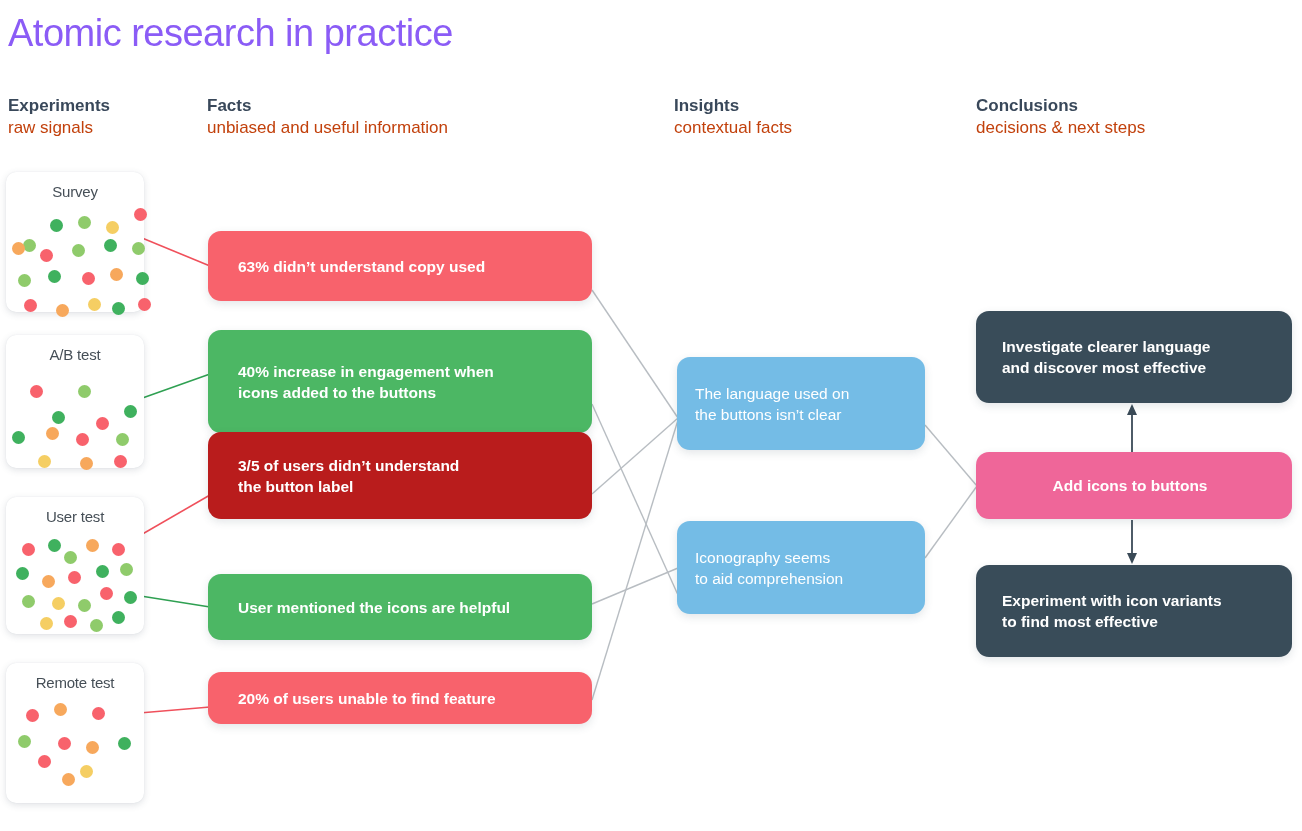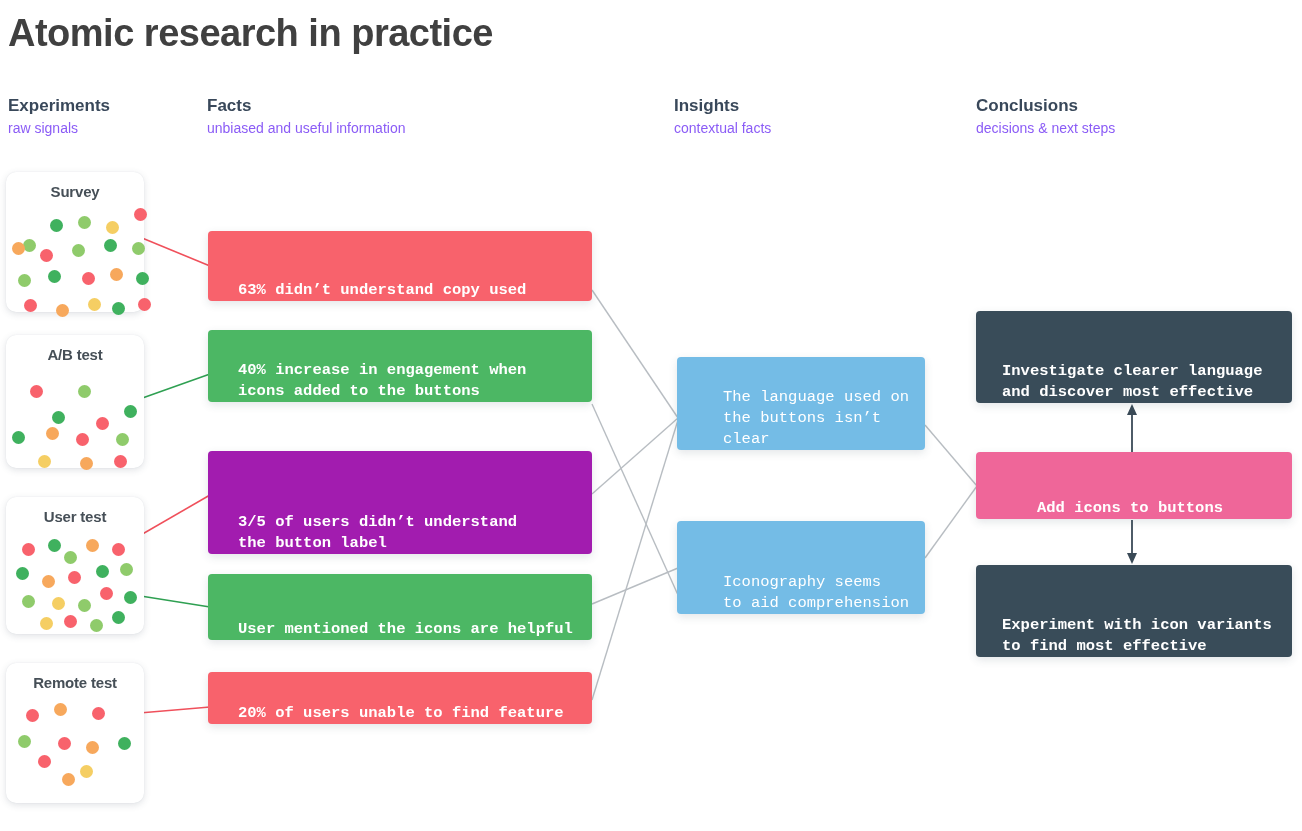--- a/index.html
+++ b/index.html
@@ -7,71 +7,70 @@
     width: 1302px; height: 831px;
     background: #ffffff;
     font-family: "Liberation Sans", sans-serif;
     overflow: hidden;
   }
   #stage { position: relative; width: 1302px; height: 831px; }
 
   
   #page-title {
     position: absolute; left: 8px; top: 12px;
-    font-size: 38px; font-weight: 700; letter-spacing: -0.5px;
-    color: #404040;
+    font-size: 38px; font-weight: 400; letter-spacing: -0.5px;
+    color: #8b5cf6;
   }
 
   
   .col-head { position: absolute; }
   .col-head .ch-title {
     font-size: 17px; font-weight: 700; color: #39485A;
     line-height: 22px; white-space: nowrap;
   }
   .col-head .ch-sub {
-    font-size: 14px; font-weight: 400; color: #8b5cf6;
+    font-size: 17px; font-weight: 400; color: #c2410c;
     line-height: 22px; white-space: nowrap;
   }
   #head-experiments { left: 8px;   top: 95px; }
   #head-facts       { left: 207px; top: 95px; }
   #head-insights    { left: 674px; top: 95px; }
   #head-conclusions { left: 976px; top: 95px; }
 
   
   #connectors { position: absolute; left: 0; top: 0; width: 1302px; height: 831px; }
 
   
   .exp-card {
     position: absolute; left: 6px; width: 138px;
     background: #ffffff; border-radius: 10px;
     box-shadow: 0 2px 7px rgba(60,75,95,0.16), 0 0 1px rgba(60,75,95,0.12);
   }
   .exp-title {
-    text-align: center; font-size: 15px; font-weight: 700;
+    text-align: center; font-size: 15px; font-weight: 400;
     color: #464F57; padding-top: 11px; letter-spacing: -0.2px;
   }
   .dotfield { position: relative; width: 138px; }
   .dot { position: absolute; width: 13px; height: 13px; border-radius: 50%; }
 
   
   .node {
-    position: absolute; border-radius: 4px; color: #ffffff;
-    display: flex; align-items: flex-end;
+    position: absolute; border-radius: 13px; color: #ffffff;
+    display: flex; align-items: center;
     box-shadow: 0 3px 8px rgba(60,75,95,0.14);
-    font-family: Liberation Mono, monospace;
   }
   .node .node-text {
     font-size: 15.5px; font-weight: 600; line-height: 21px;
     white-space: pre-line;
   }
 
   .fact    { left: 208px; width: 384px; }
   .fact .node-text { padding-left: 30px; padding-right: 16px; }
 
-  .insight { left: 677px; width: 248px; padding-left: 28px; }
+  .insight { left: 677px; width: 248px; }
   .insight .node-text { padding-left: 18px; padding-right: 12px; font-weight: 500; }
 
   .concl   { left: 976px; width: 316px; }
   .concl .node-text { padding-left: 26px; padding-right: 16px; }
   .concl-center .node-text { width: 100%; text-align: center; padding-left: 8px; }
 </style>
 </head>
 <body>
 
 <div id="stage">
@@ -205,25 +204,25 @@
         <span class="dot" style="left: 112px; top: 46px; background: rgb(63, 177, 94);"></span>
         <span class="dot" style="left: 32px; top: 64px; background: rgb(248, 98, 108);"></span>
         <span class="dot" style="left: 74px; top: 74px; background: rgb(245, 206, 99);"></span>
         <span class="dot" style="left: 56px; top: 82px; background: rgb(247, 168, 92);"></span>
       </div>
   </div>
 
   <div class="node fact" id="fact-1" style="top:231px;height:70px;background:#F8626C;">
     <div class="node-text">63% didn’t understand copy used</div>
   </div>
-  <div class="node fact" id="fact-2" style="top:330px;height:72px;background:#4CB764;">
+  <div class="node fact" id="fact-2" style="top:330px;height:103px;background:#4CB764;">
     <div class="node-text">40% increase in engagement when
 icons added to the buttons</div>
   </div>
-  <div class="node fact" id="fact-3" style="top:451px;height:103px;background:#a21caf;">
+  <div class="node fact" id="fact-3" style="top:432px;height:87px;background:#b91c1c;">
     <div class="node-text">3/5 of users didn’t understand
 the button label</div>
   </div>
   <div class="node fact" id="fact-4" style="top:574px;height:66px;background:#4CB764;">
     <div class="node-text">User mentioned the icons are helpful</div>
   </div>
   <div class="node fact" id="fact-5" style="top:672px;height:52px;background:#F8626C;">
     <div class="node-text">20% of users unable to find feature</div>
   </div>
 

